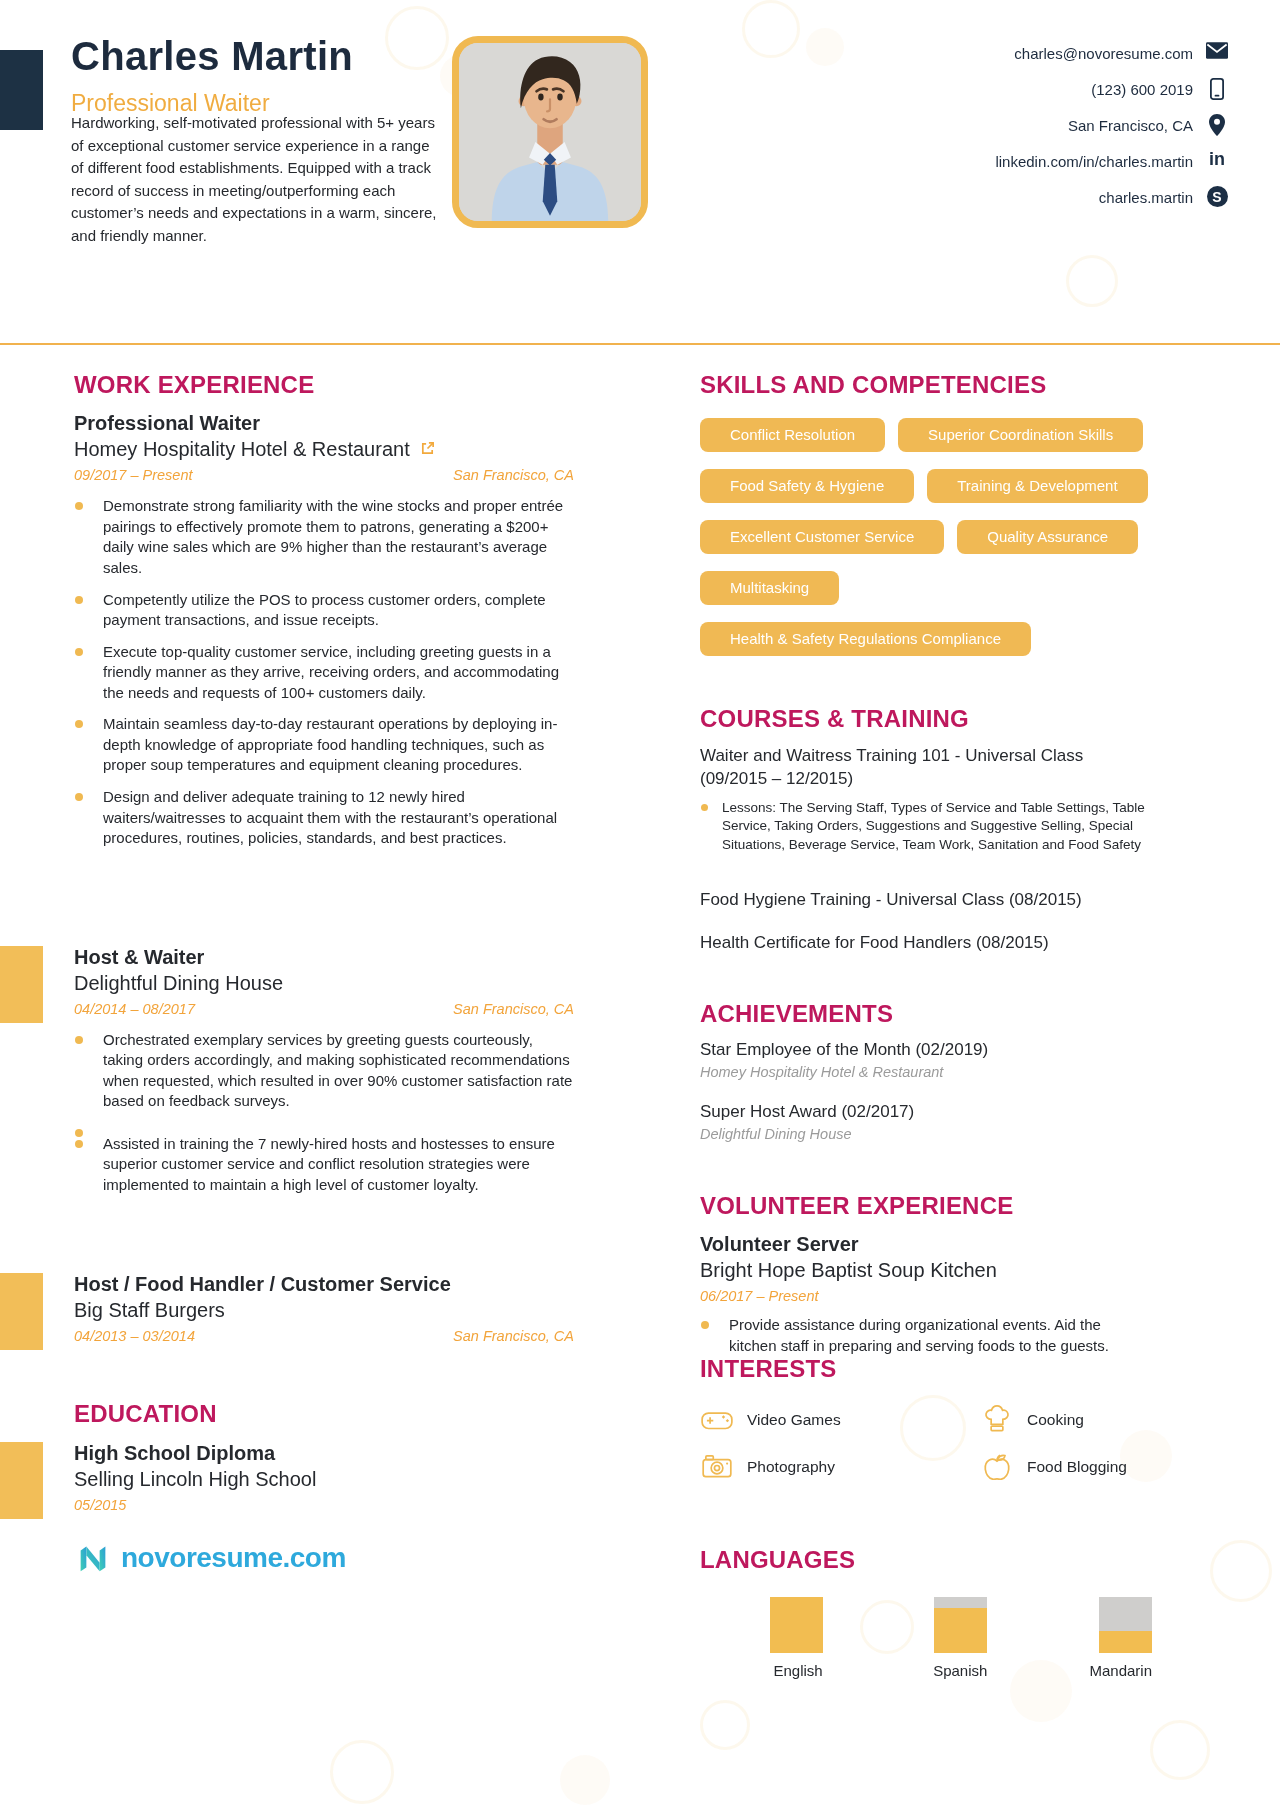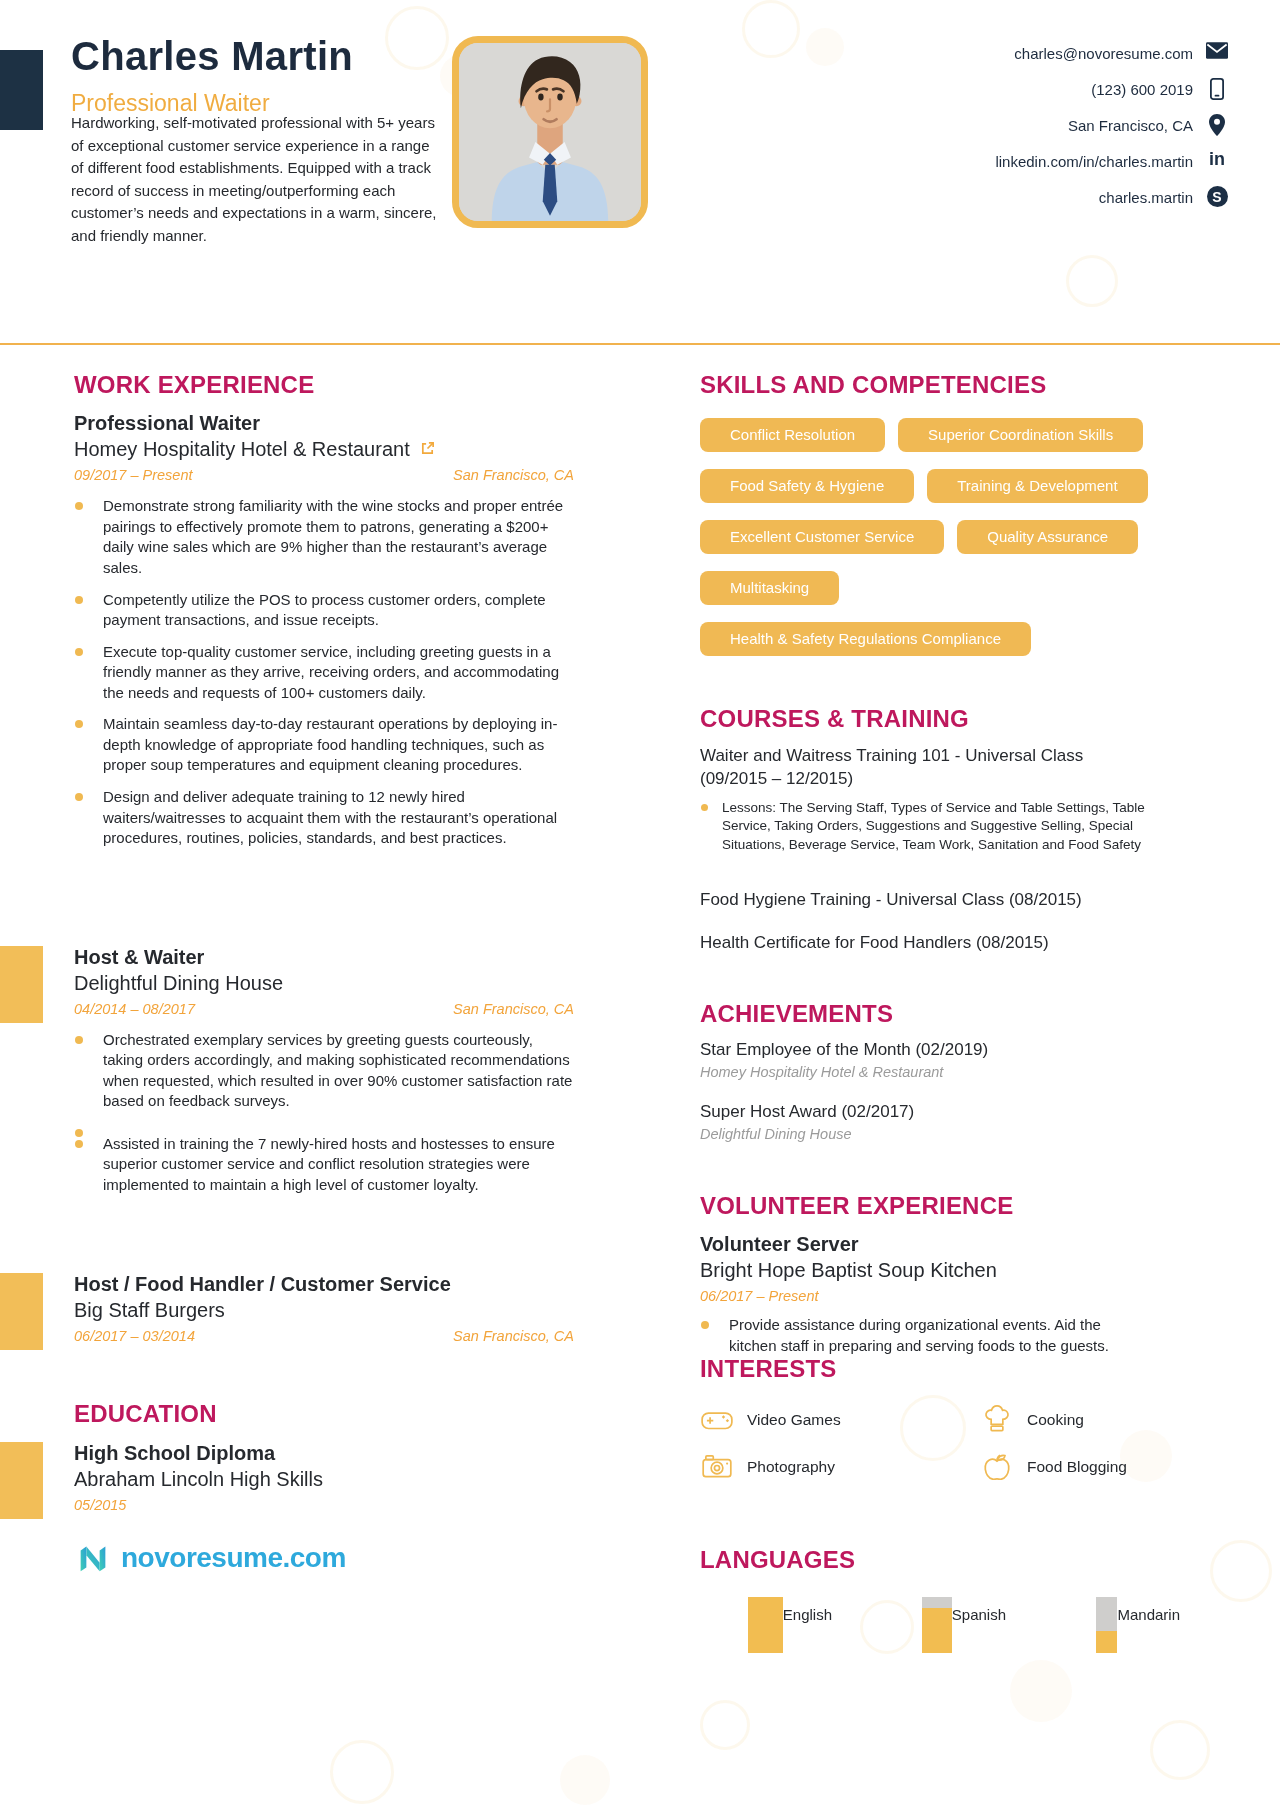--- a/index.html
+++ b/index.html
@@ -60,21 +60,21 @@
   .course-detail .dot{width:7px;height:7px;top:5px;}
 
   .ach-title{font-size:17px;line-height:1.3;color:#26292E;}
   .ach-src{font-size:14.5px;font-style:italic;color:#9B9B9B;line-height:1.3;margin-top:2px;}
 
   .interests-grid{margin-top:20px;display:grid;grid-template-columns:280px 1fr;row-gap:13px;}
   .interest{display:flex;align-items:center;gap:13px;font-size:15.5px;color:#26292E;}
   .interest svg{flex:0 0 34px;}
 
   .langs{margin-top:24px;display:flex;gap:90px;padding-left:48px;}
-  .lang-item{width:84px;display:flex;flex-direction:row;align-items:flex-start;}
+  .lang-item{width:84px;display:flex;flex-direction:column;align-items:flex-end;}
   .lang-bar{width:53px;height:56px;background:#CFCECC;position:relative;overflow:hidden;}
   .lang-fill{position:absolute;bottom:0;left:0;width:100%;background:#F2BD51;}
   .lang-label{margin-top:9px;font-size:15px;color:#26292E;}
 
   
   .edu-degree{font-size:20px;font-weight:700;line-height:1.3;}
   .edu-school{font-size:20px;line-height:1.3;}
   .edu-date{margin-top:5px;font-size:14.5px;font-style:italic;color:#F2A43B;}
   .brand{display:flex;align-items:center;gap:9px;margin-top:26px;}
   .brand-text{font-size:28px;font-weight:800;color:#2EA9DC;letter-spacing:-0.5px;}
@@ -215,30 +215,30 @@
       </div>
     </div>
 
     <div class="job" style="margin-top:76px;">
       <div class="job-accent"></div>
       <div class="job-title">Host / Food Handler / Customer Service</div>
       <div class="job-company">
         <span>Big Staff Burgers</span>
       </div>
       <div class="meta-row">
-        <span>06/2017 – 03/2014</span>
+        <span>04/2013 – 03/2014</span>
         <span>San Francisco, CA</span>
       </div>
     </div>
 
     <h2 class="h2" style="margin-top:57px;">EDUCATION</h2>
     <div class="job" style="margin-top:12px;">
       <div class="job-accent"></div>
       <div class="edu-degree">High School Diploma</div>
-      <div class="edu-school">Abraham Lincoln High Skills</div>
+      <div class="edu-school">Selling Lincoln High School</div>
       <div class="edu-date">05/2015</div>
     </div>
 
     <div class="brand">
       <svg width="38" height="38" viewBox="0 0 40 40">
         <defs>
           <linearGradient id="ng" x1="0" y1="1" x2="1" y2="0">
             <stop offset="0" stop-color="#3FD0B4"></stop>
             <stop offset="1" stop-color="#2C9ED6"></stop>
           </linearGradient>

